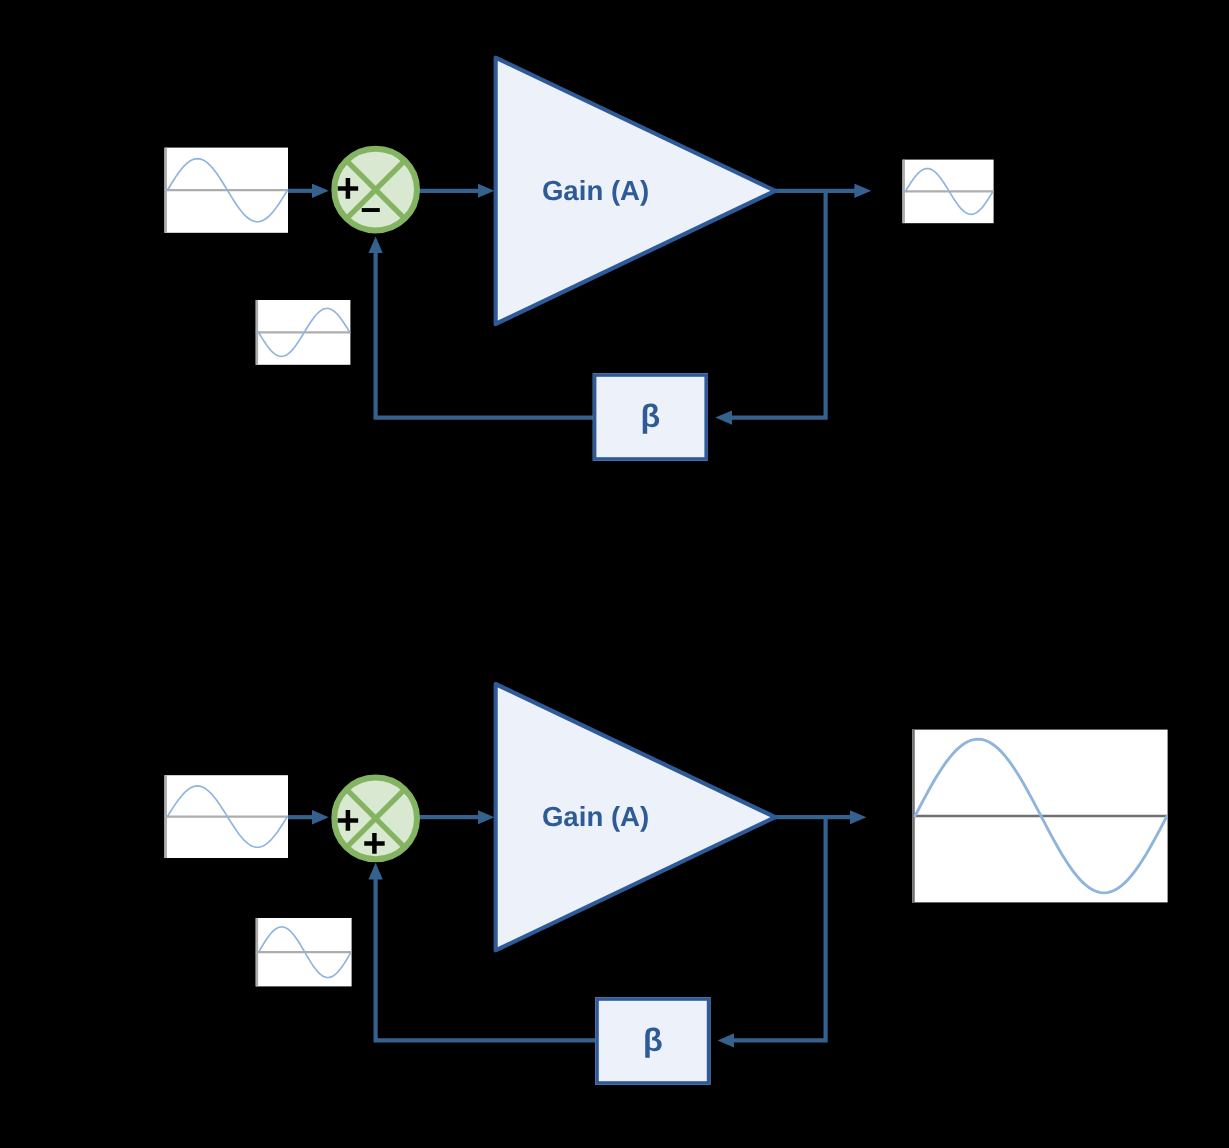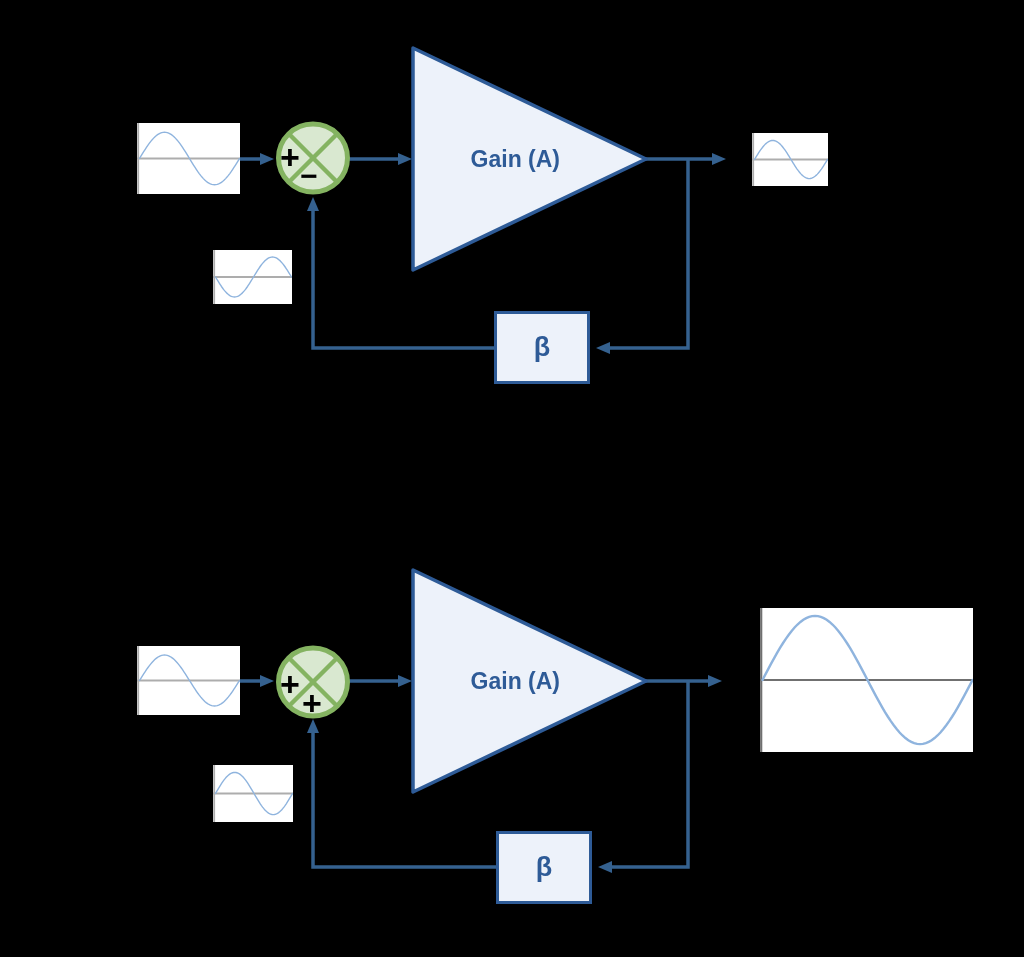--- a/index.html
+++ b/index.html
@@ -43,21 +43,20 @@
     color:var(--sign,#000);
   }
   .gain-block{position:absolute;width:237px;height:226px;}
   .gain-block svg{display:block;position:absolute;left:0;top:0;}
   .gain-label{
     position:absolute;left:0;top:50%;width:72%;
     transform:translateY(-50%);
     text-align:center;
     font-weight:bold;font-size:23px;
     color:var(--gain-text,#2E5B97);
-    padding-left:19px;
   }
   .beta-block{
     position:absolute;width:96px;height:73px;
     background:var(--shape-fill,#EDF2FA);
     border:3px solid var(--shape-stroke,#2E5B97);
     box-sizing:border-box;
     display:flex;align-items:center;justify-content:center;
   }
   .beta-label{
     font-weight:bold;font-size:27px;

